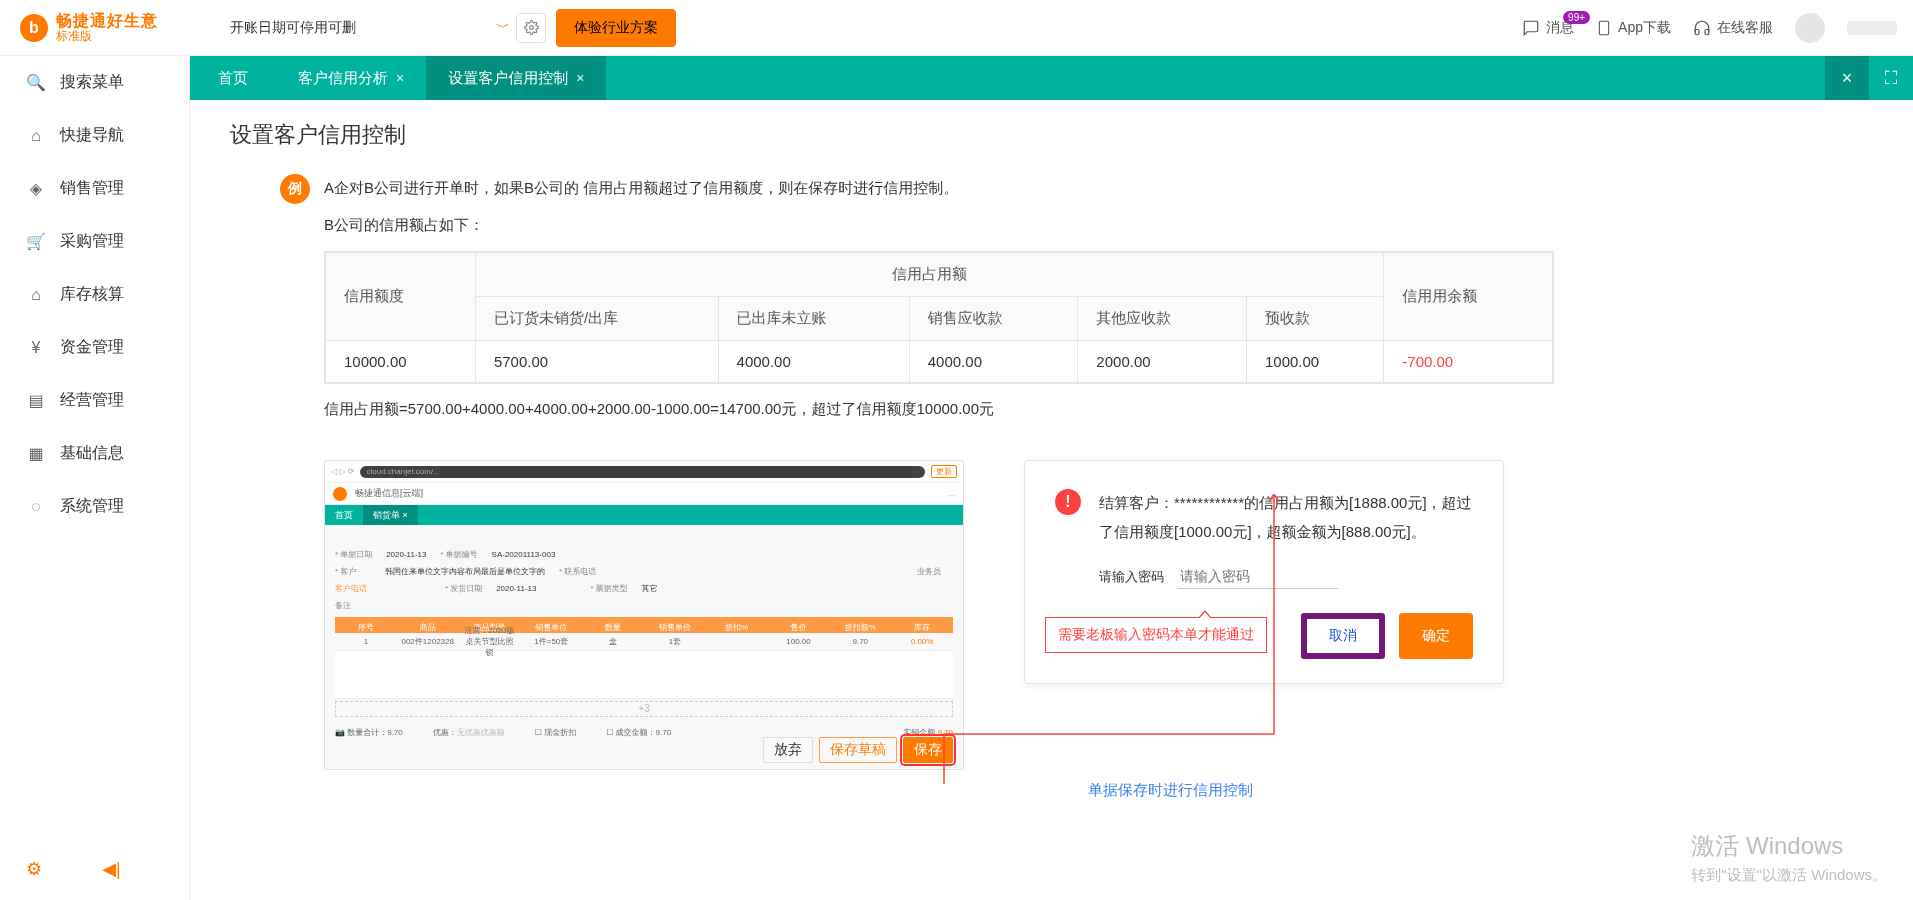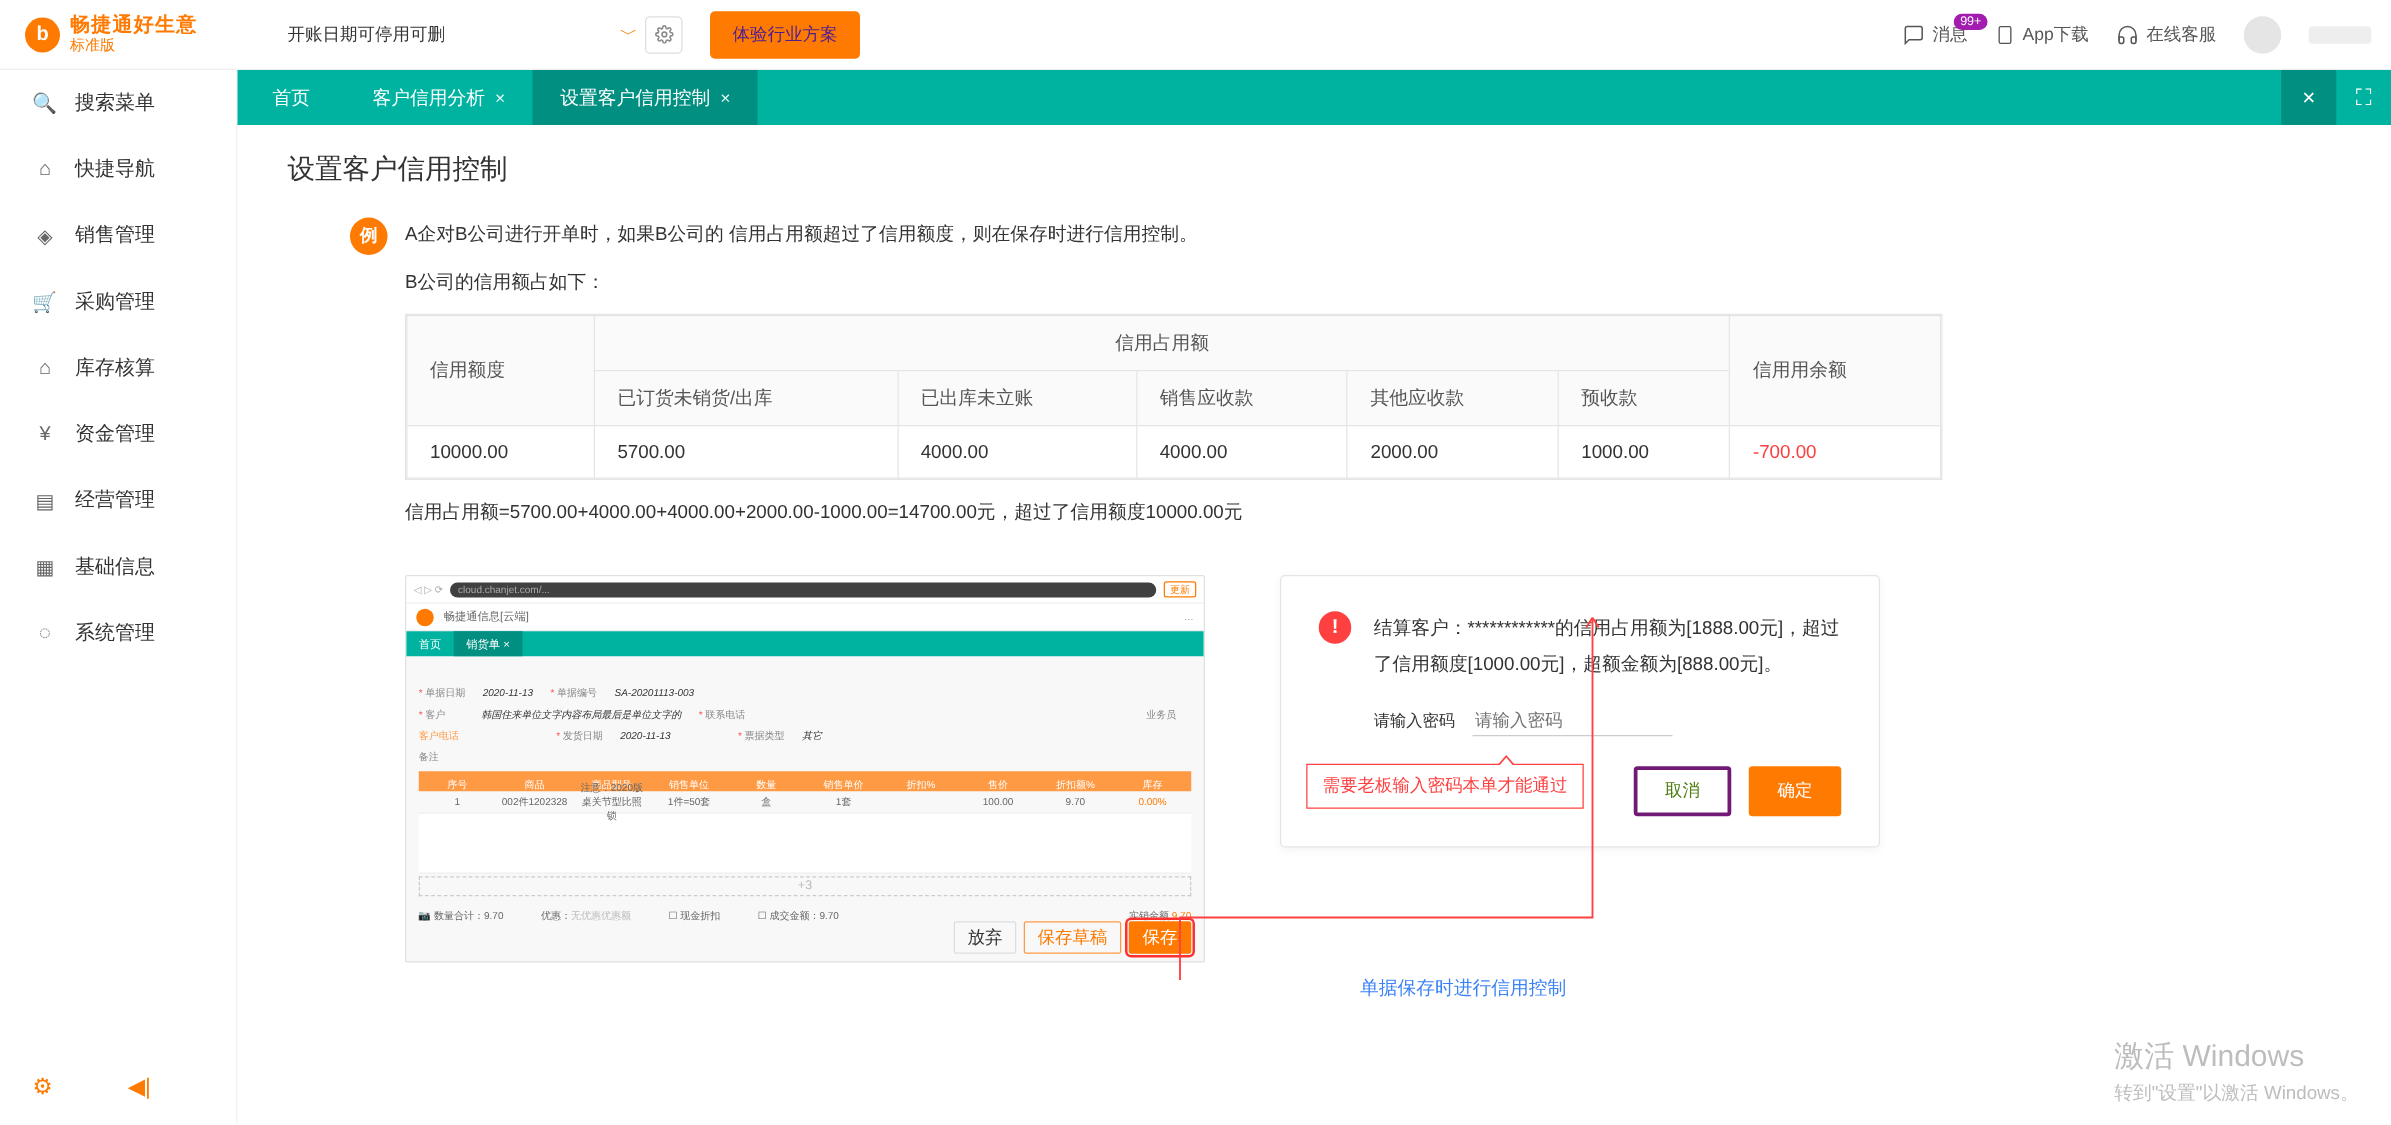--- a/index.html
+++ b/index.html
@@ -9,21 +9,21 @@
 
 .header { display: flex; align-items: center; height: 56px; padding: 0 16px 0 0; border-bottom: 1px solid #eee; }
 .brand { display: flex; align-items: center; width: 190px; padding-left: 20px; gap: 8px; }
 .brand-logo { width: 28px; height: 28px; border-radius: 50%; background: #ff7a00; display: inline-flex; align-items: center; justify-content: center; color: #fff; font-weight: bold; font-size: 16px; }
 .brand-text { display: flex; flex-direction: column; line-height: 1.1; }
 .brand-title { color: #ff7a00; font-size: 16px; font-weight: 600; letter-spacing: 1px; }
 .brand-sub { color: #ff7a00; font-size: 12px; }
 .header-selector { display: flex; align-items: center; gap: 8px; margin-left: 40px; font-size: 14px; color: #333; width: 280px; justify-content: space-between; }
 .chevron { color: #ff7a00; font-size: 14px; }
 .gear-btn { width: 30px; height: 30px; border: 1px solid #ddd; border-radius: 4px; display: inline-flex; align-items: center; justify-content: center; color: #888; margin-left: 6px; }
-.cta-btn { background: #ff7a00; color: #4c1d95; border: none; padding: 10px 18px; border-radius: 4px; font-size: 14px; margin-left: 22px; }
+.cta-btn { background: #ff7a00; color: #000000; border: none; padding: 10px 18px; border-radius: 4px; font-size: 14px; margin-left: 10px; }
 .header-right { margin-left: auto; display: flex; align-items: center; gap: 22px; color: #555; font-size: 14px; }
 .hr-item { display: flex; align-items: center; gap: 6px; position: relative; }
 .badge { position: absolute; top: -8px; right: -16px; background: #a21caf; color: #fff; font-size: 10px; padding: 1px 5px; border-radius: 8px; }
 .avatar { width: 30px; height: 30px; border-radius: 50%; background: #e5e5e5; display: inline-block; }
 .avatar-name { width: 50px; height: 14px; background: #eee; border-radius: 3px; display: inline-block; }
 
 
 .body { display: flex; flex: 1; min-height: 0; }
 .sidebar { width: 190px; background: #fff; border-right: 1px solid #f0f0f0; display: flex; flex-direction: column; }
 .side-item { display: flex; align-items: center; gap: 14px; padding: 16px 26px; color: #333; font-size: 16px; cursor: pointer; }
@@ -66,21 +66,21 @@
 .shot-topbar { height: 22px; background: #fff; border-bottom: 1px solid #eee; display: flex; align-items: center; padding: 0 6px; font-size: 8px; color: #aaa; gap: 6px; }
 .shot-topbar .url { flex: 1; background: #404040; border-radius: 8px; height: 12px; padding: 0 6px; line-height: 12px; overflow: hidden; }
 .shot-header { height: 22px; background: #fff; display: flex; align-items: center; padding: 0 8px; gap: 8px; border-bottom: 1px solid #eee; }
 .shot-brand { width: 14px; height: 14px; border-radius: 50%; background: #ff7a00; }
 .shot-tabs { height: 20px; background: #00b3a1; display: flex; }
 .shot-tab { font-size: 9px; color: #fff; padding: 0 10px; display: flex; align-items: center; }
 .shot-tab.active { background: #008f80; }
 .shot-body { padding: 24px 10px; font-size: 8px; color: #666; }
 .shot-row { display: flex; gap: 14px; margin-bottom: 6px; align-items: center; }
 .shot-label { color: #888; min-width: 36px; }
-.shot-val { color: #333; font-style: italic; }
+.shot-val { color: #333; }
 .dot-req { color: #ff5555; margin-right: 2px; }
 .shot-grid-head { display: flex; background: #ff9a44; color: #fff; font-size: 8px; height: 16px; align-items: flex-end; }
 .shot-grid-head > div, .shot-grid-row > div { flex: 1; padding: 0 4px; text-align: center; overflow: hidden; }
 .shot-grid-row { display: flex; font-size: 8px; height: 18px; align-items: center; border-bottom: 1px solid #eee; }
 .shot-grid-blank { height: 48px; background: #fff; border-bottom: 1px solid #eee; }
 .shot-plus { height: 16px; border: 1px dashed #ccc; color: #bbb; font-size: 10px; text-align: center; line-height: 14px; margin-top: 2px; }
 .shot-footer { display: flex; font-size: 8px; color: #666; margin-top: 10px; gap: 30px; align-items: flex-start; }
 .shot-totals { margin-left: auto; display: flex; flex-direction: column; gap: 2px; font-size: 8px; }
 .shot-totals .amt { color: #ff7a00; }
 .shot-actions { position: absolute; bottom: 6px; right: 10px; display: flex; gap: 6px; font-size: 8px; }
@@ -93,21 +93,21 @@
 
 
 .dialog { width: 480px; border: 1px solid #e5e5e5; border-radius: 4px; padding: 28px 30px 24px; background: #fff; box-shadow: 0 2px 8px rgba(0,0,0,.05); position: relative; }
 .dialog-body { display: flex; gap: 18px; }
 .warn-icon { width: 26px; height: 26px; border-radius: 50%; background: #ff4040; color: #fff; display: inline-flex; align-items: center; justify-content: center; font-weight: bold; flex-shrink: 0; font-size: 16px; }
 .dialog-text { font-size: 15px; line-height: 1.9; color: #333; }
 .dialog-input-row { display: flex; align-items: center; gap: 14px; margin-top: 18px; padding-left: 44px; }
 .dialog-input-row input { border: none; border-bottom: 1px solid #ccc; padding: 4px 2px; font-size: 14px; width: 160px; outline: none; }
 .dialog-actions { display: flex; justify-content: flex-end; gap: 14px; margin-top: 24px; }
 .btn { padding: 8px 22px; font-size: 14px; border-radius: 3px; cursor: pointer; }
-.btn-default { background: #fff; border: 3px solid #701a75; color: #4d7c0f; }
+.btn-default { background: #fff; border: 6px solid #701a75; color: #1d4ed8; }
 .btn-primary { background: #ff7a00; border: 1px solid #ff7a00; color: #fff; }
 .pw-callout { position: absolute; left: 20px; bottom: 30px; border: 1px solid #ff4040; color: #ff4040; font-size: 14px; padding: 8px 12px; background: #fff; }
 .pw-callout::after { content: ""; position: absolute; top: -8px; right: 54px; width: 0; height: 0; border-left: 7px solid transparent; border-right: 7px solid transparent; border-bottom: 8px solid #ff4040; }
 .pw-callout::before { content: ""; position: absolute; top: -6px; right: 55px; width: 0; height: 0; border-left: 6px solid transparent; border-right: 6px solid transparent; border-bottom: 7px solid #fff; z-index: 1; }
 
 
 .activate { position: fixed; right: 26px; bottom: 14px; color: #bdbdbd; font-size: 15px; text-align: left; line-height: 1.5; pointer-events: none; }
 .activate .t1 { font-size: 24px; font-weight: 400; }
 
 

